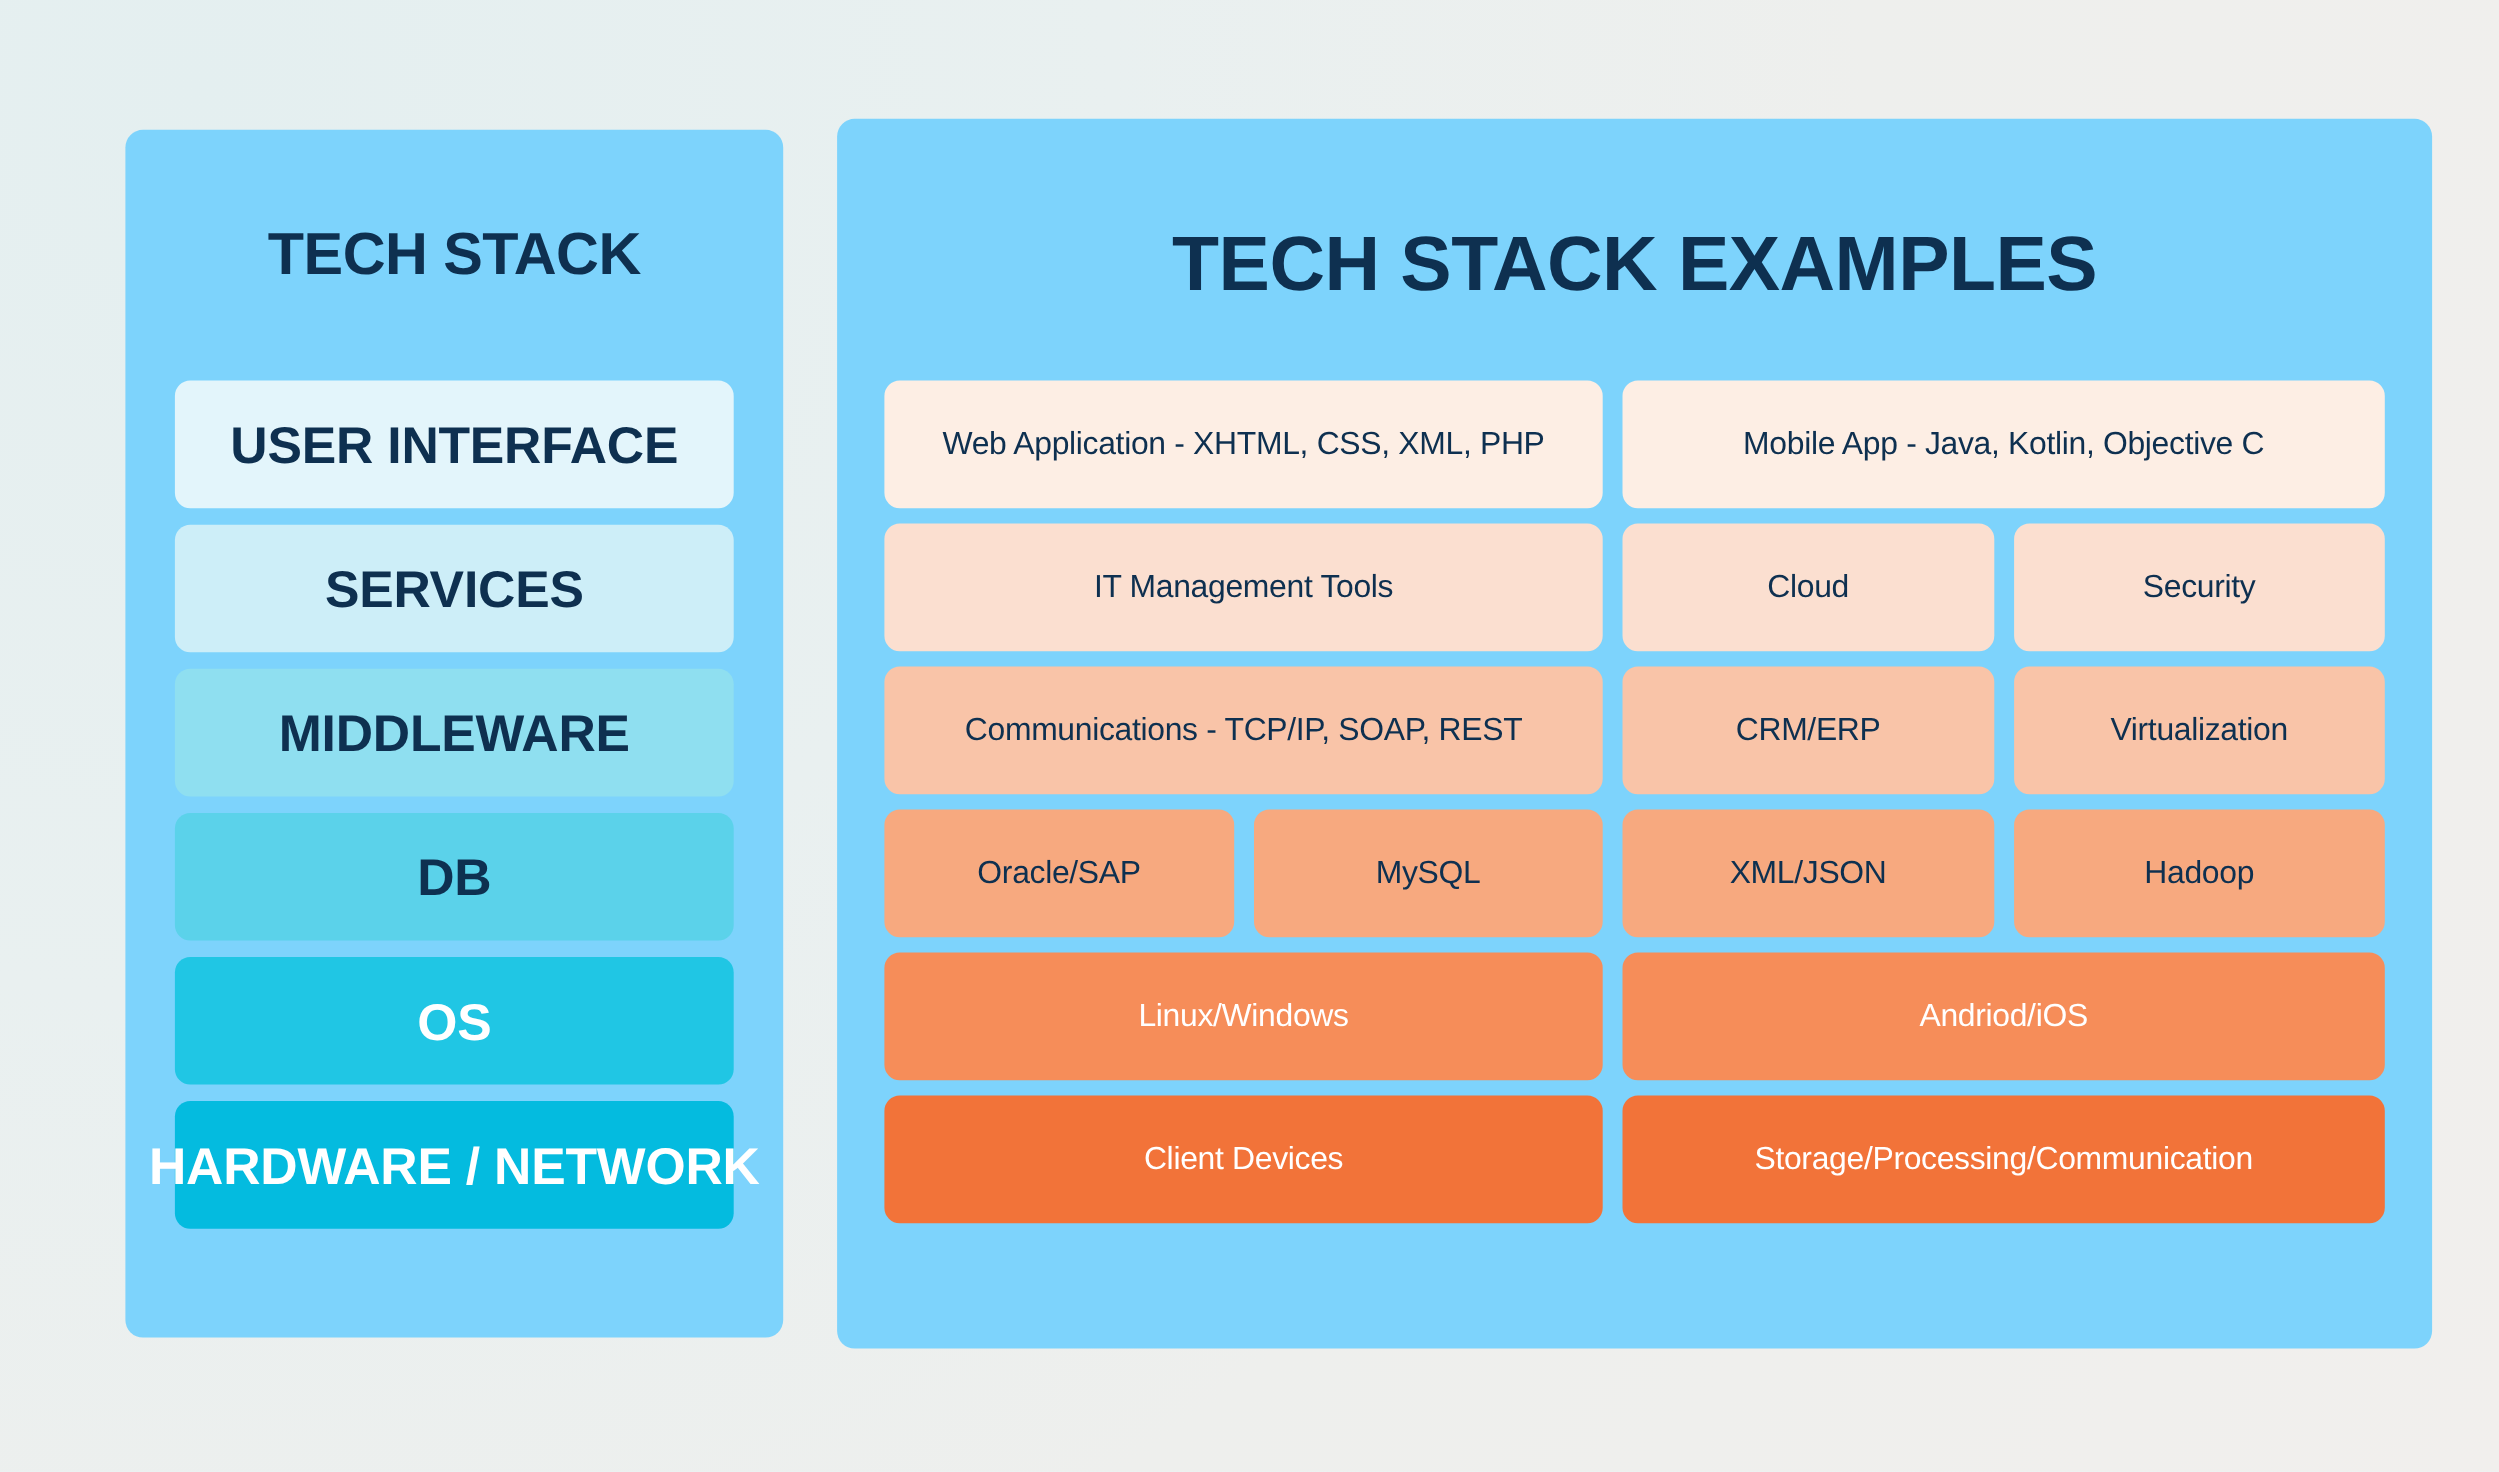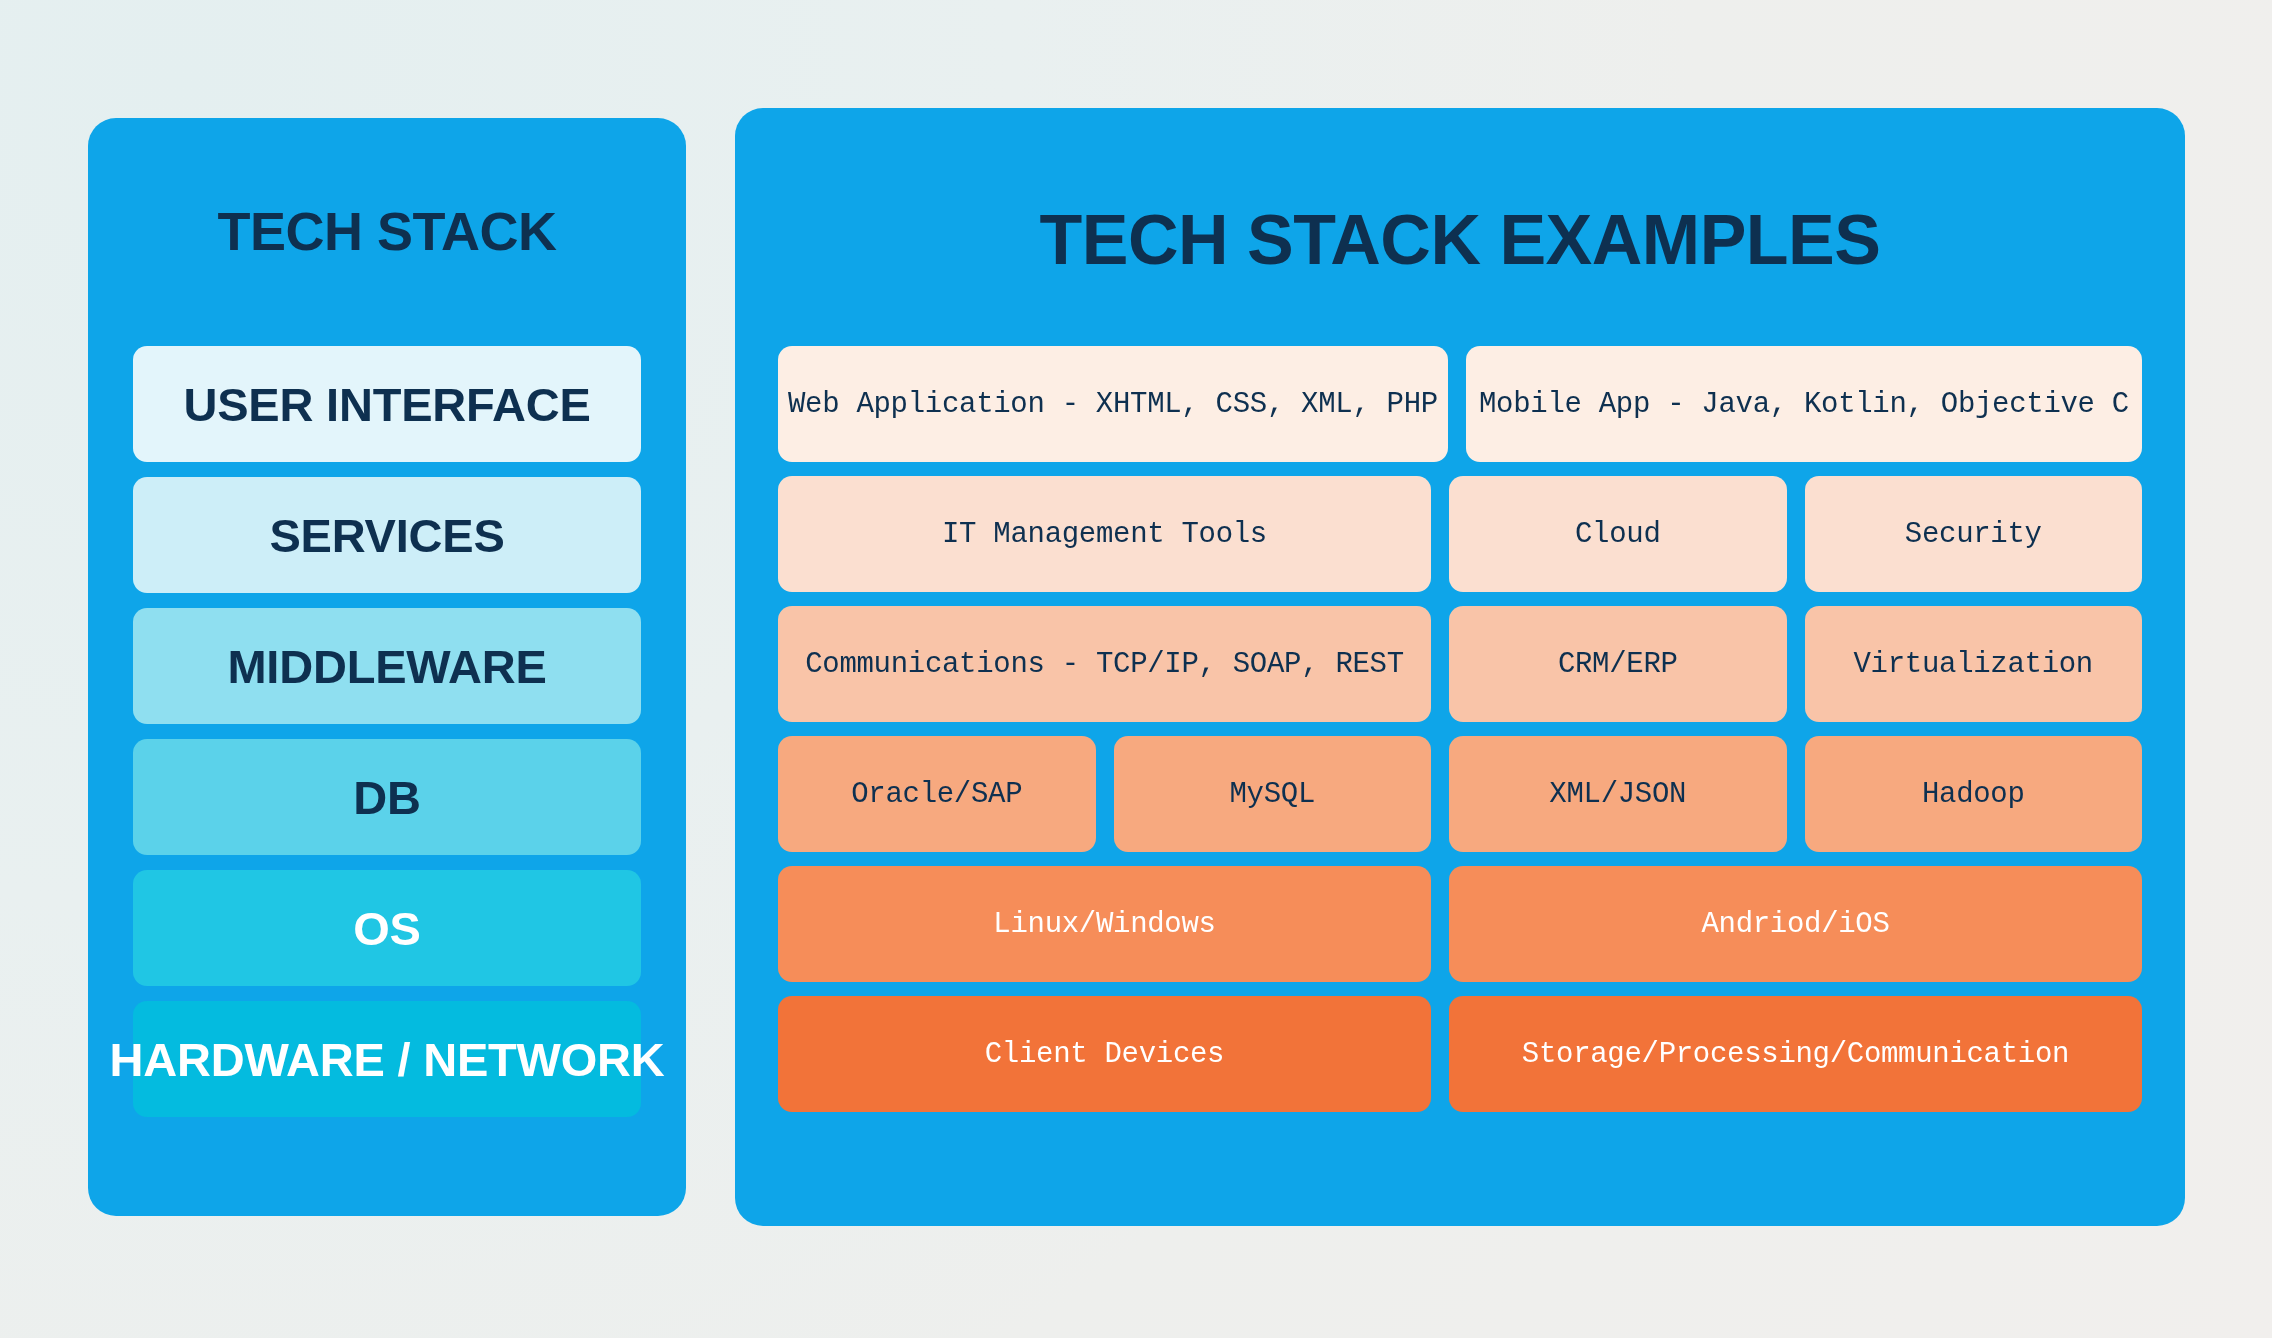--- a/index.html
+++ b/index.html
@@ -19,22 +19,23 @@
     position: relative;
     width: 2272px;
     height: 1338px;
     box-sizing: border-box;
     padding: 0;
   }
 
   
   .card {
     position: absolute;
-    background: #0ea5e9;
-    border-radius: 28px;
+    background: #7dd3fc;
+    border-radius: 16px;
+    margin-left: 26px;
   }
   .card-left {
     left: 88px;
     top: 118px;
     width: 598px;
     height: 1098px;
   }
   .card-right {
     left: 735px;
     top: 108px;
@@ -91,21 +92,20 @@
     right: 43px;
     top: 238px;
     display: flex;
     flex-direction: column;
     gap: 14px;
   }
   .grid-row {
     display: flex;
     gap: 18px;
     height: 116px;
-    font-family: Liberation Mono, monospace;
   }
   .col-group {
     display: flex;
     gap: 18px;
   }
   .col-left  { flex: 0 0 653px; }
   .col-right { flex: 1 1 auto; }
 
   .cell {
     border-radius: 14px;

